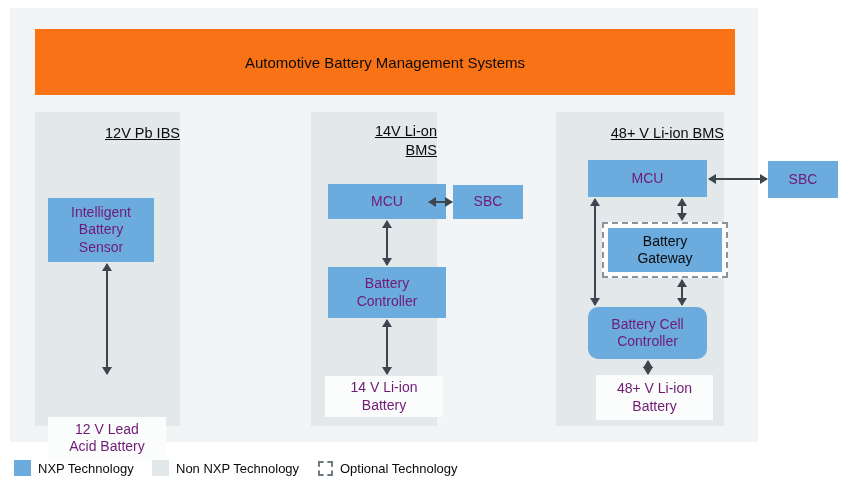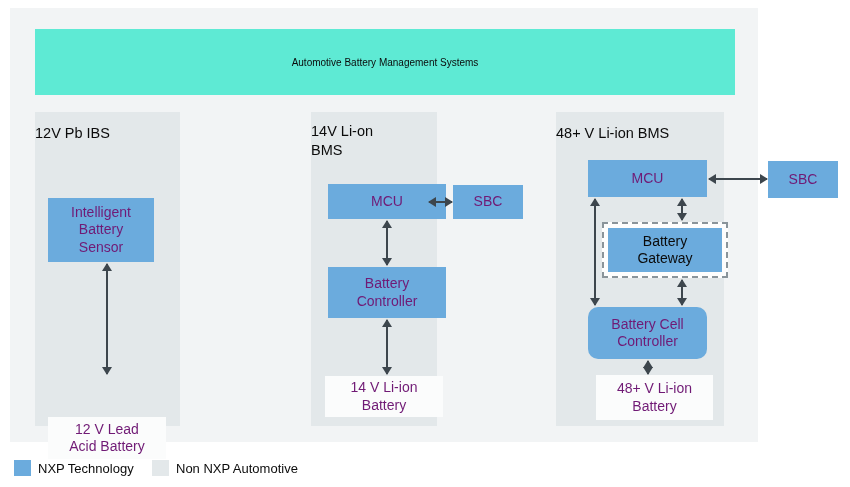--- a/index.html
+++ b/index.html
@@ -13,37 +13,38 @@
     width:850px; height:487px;
     background:#ffffff;
     overflow:hidden;
   }
   .panel {
     position:absolute;
     background:#F2F4F5;
   }
   .banner {
     position:absolute;
-    background:#5eead4;
+    background:#f97316;
     display:flex; align-items:center; justify-content:center;
-    font-size:10px;
+    font-size:15px;
     color:#0b0b0b;
   }
   .col {
     position:absolute;
     background:#E3E8EA;
   }
   .col-header {
     position:absolute;
     left:0; right:0;
-    text-align:left;
+    text-align:right;
     font-size:14.5px;
     line-height:1.3;
     white-space:pre-line;
     color:#0b0b0b;
+    text-decoration:underline;
   }
   .box {
     position:absolute;
     display:flex; align-items:center; justify-content:center;
     text-align:center;
     font-size:14px;
     line-height:1.22;
     white-space:pre-line;
     color:#701a75;
     box-sizing:border-box;
@@ -172,16 +173,20 @@
 
   <div class="ah" style="left:709px; top:178px; width:58px;"></div>
   <div class="box blue" style="left:768px; top:161px; width:70px; height:37px;">SBC</div>
 
   <div class="legend-item" style="left:14px; top:459px;">
     <span class="swatch nxp"></span>
     <span>NXP Technology</span>
   </div>
   <div class="legend-item" style="left:152px; top:459px;">
     <span class="swatch non-nxp"></span>
-    <span>Non NXP Automotive</span>
+    <span>Non NXP Technology</span>
+  </div>
+  <div class="legend-item" style="left:318px; top:459px;">
+    <span class="swatch optional"></span>
+    <span>Optional Technology</span>
   </div>
 
 </div>
 
 </body></html>

